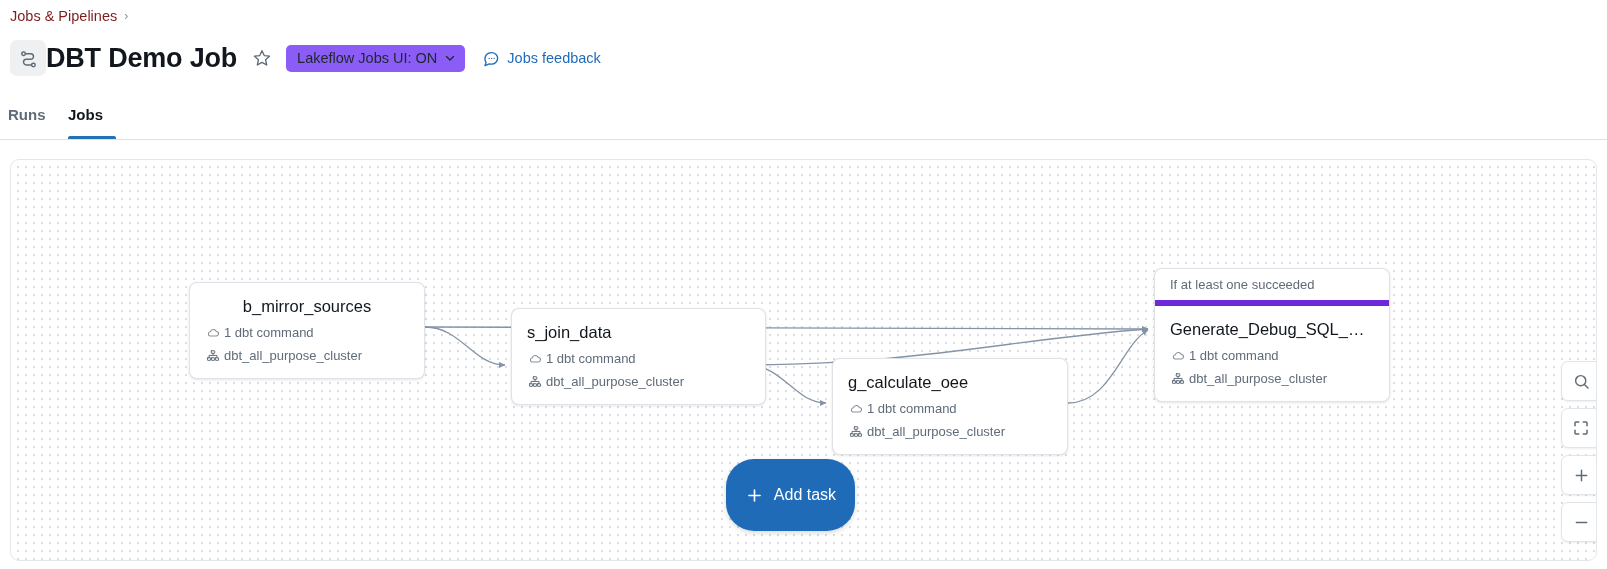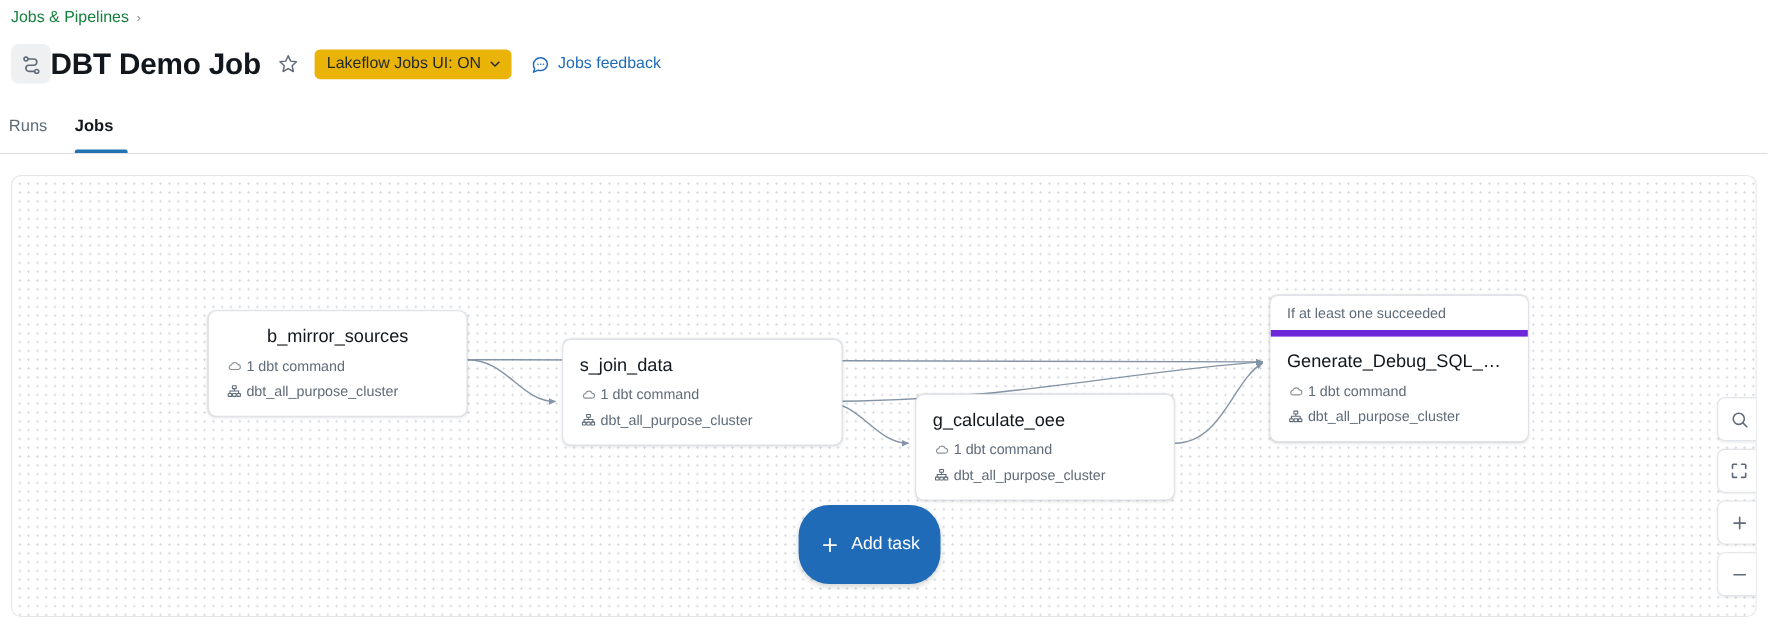--- a/index.html
+++ b/index.html
@@ -24,21 +24,21 @@
   .breadcrumb {
     position: absolute;
     left: 10px;
     top: 5px;
     display: flex;
     align-items: center;
     gap: 7px;
     height: 22px;
   }
   .breadcrumb-link {
-    color: #15803d;
+    color: #7f1d1d;
     font-size: 14.5px;
     line-height: 20px;
     cursor: pointer;
     white-space: nowrap;
   }
   .breadcrumb-sep {
     color: #8a9099;
     font-size: 12px;
     line-height: 20px;
   }
@@ -76,21 +76,21 @@
     display: flex;
     align-items: center;
     justify-content: center;
     cursor: pointer;
     flex: none;
   }
   .pill-select {
     margin-left: 13px;
     height: 27px;
     padding: 0 9px 0 11px;
-    background: #eab308;
+    background: #8b5cf6;
     border: none;
     border-radius: 5px;
     display: flex;
     align-items: center;
     gap: 7px;
     cursor: pointer;
     white-space: nowrap;
   }
   .pill-select-label {
     font-size: 14.5px;
@@ -124,21 +124,21 @@
     position: absolute;
     top: 0;
     height: 41px;
     display: flex;
     align-items: flex-start;
     padding-top: 7px;
     font-size: 15px;
     cursor: pointer;
     white-space: nowrap;
   }
-  .tab-runs { left: 8px; color: #5f6b78; font-weight: 400; }
+  .tab-runs { left: 8px; color: #5f6b78; font-weight: 700; }
   .tab-tasks { left: 68px; color: #11171c; font-weight: 700; }
   .tab-underline {
     position: absolute;
     left: 68px;
     top: 37px;
     width: 48px;
     height: 3px;
     background: #2272b4;
     border-radius: 2px 2px 0 0;
   }

